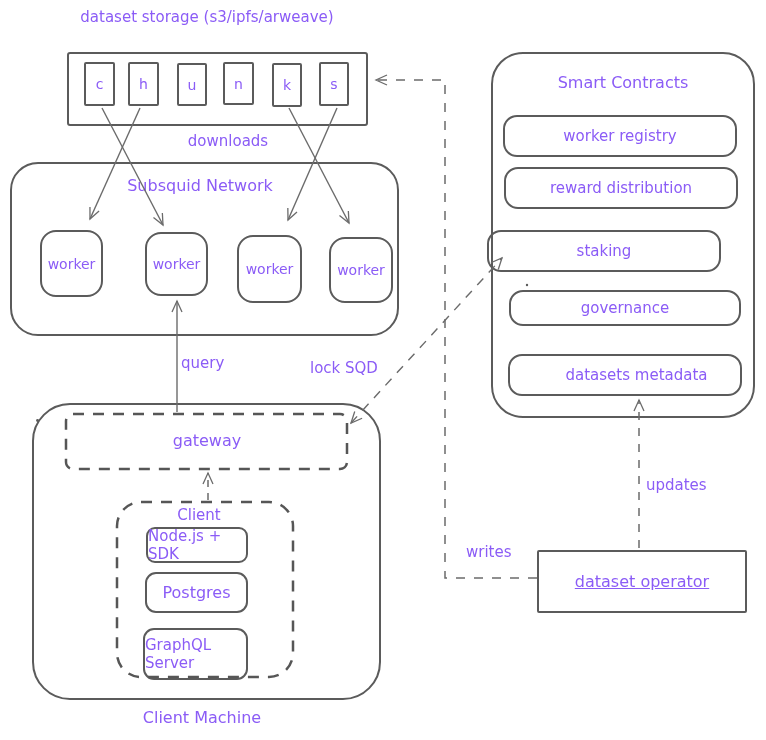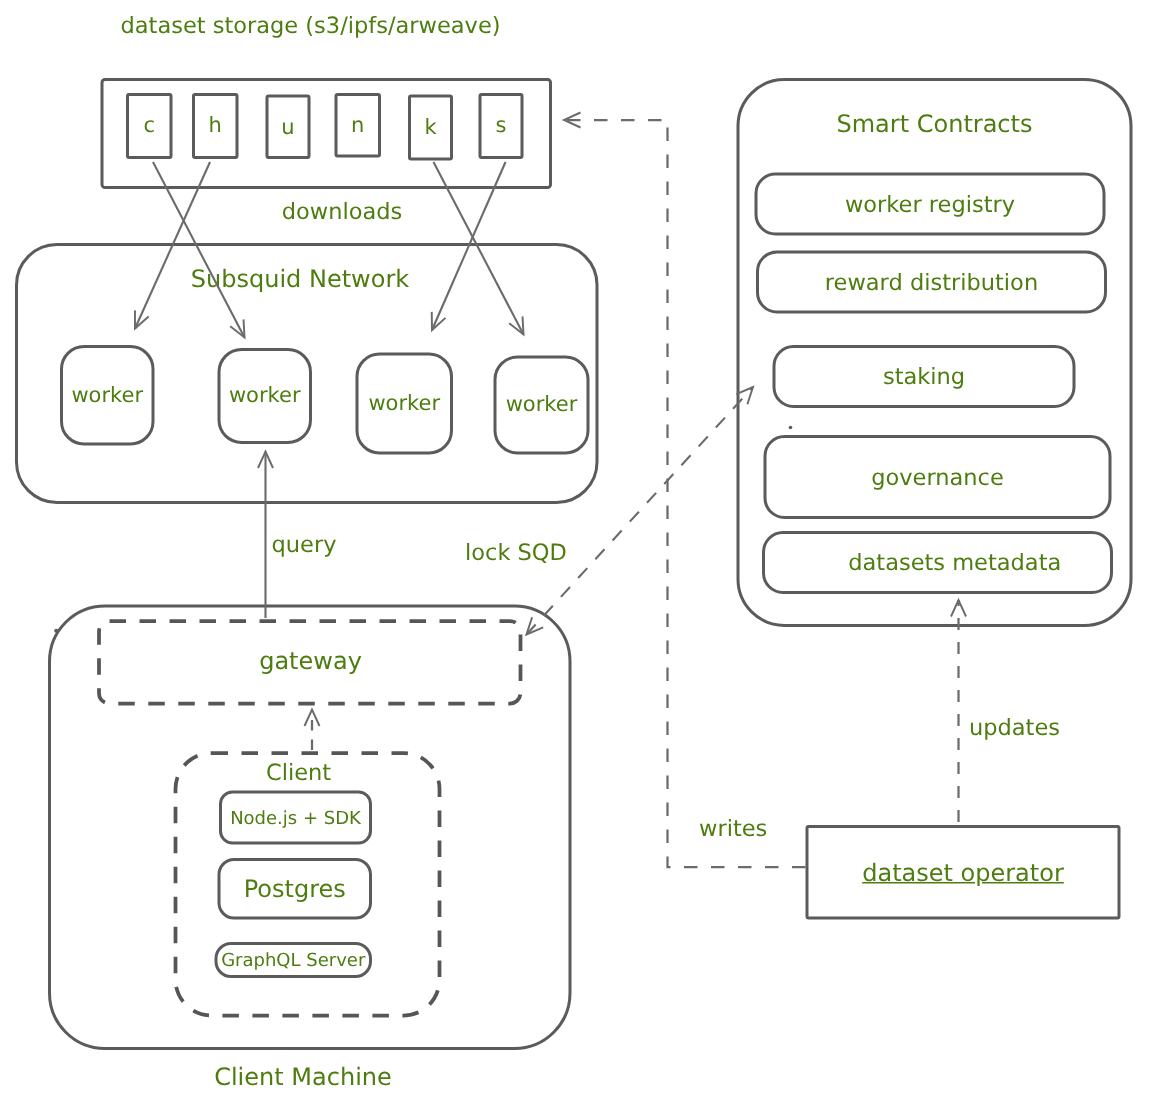--- a/index.html
+++ b/index.html
@@ -2,21 +2,21 @@
 <html><head>
 <meta charset="utf-8">
 <style>
   html, body { margin: 0; padding: 0; background: #ffffff; }
   .canvas {
     position: relative;
     width: 766px;
     height: 740px;
     background: #ffffff;
     font-family: "DejaVu Sans", sans-serif;
-    color: #4d7c0f;
+    color: #8b5cf6;
     overflow: hidden;
   }
   .box {
     position: absolute;
     box-sizing: border-box;
     border: 2px solid #5b5b5b;
     background: transparent;
     display: flex;
     align-items: center;
     justify-content: center;
@@ -27,21 +27,21 @@
     position: absolute;
     white-space: nowrap;
     z-index: 2;
     line-height: 1.1;
   }
   .ctr { display: flex; align-items: center; justify-content: center; text-align: center; }
   .f16 { font-size: 16px; }
   .f15 { font-size: 15px; }
   .f14 { font-size: 14px; }
   .f12 { font-size: 16px; }
-  .f11 { font-size: 12px; }
+  .f11 { font-size: 15px; }
   .overlay {
     position: absolute;
     left: 0; top: 0;
     width: 766px; height: 740px;
     z-index: 5;
     pointer-events: none;
   }
 </style>
 </head>
 <body>
@@ -67,34 +67,34 @@
   <div class="box thick f14" style="left:40px;  top:230px; width:63px; height:67px; border-radius:16px;">worker</div>
   <div class="box thick f14" style="left:145px; top:232px; width:63px; height:64px; border-radius:16px;">worker</div>
   <div class="box thick f14" style="left:237px; top:235px; width:65px; height:68px; border-radius:16px;">worker</div>
   <div class="box thick f14" style="left:329px; top:237px; width:64px; height:66px; border-radius:16px;">worker</div>
 
   <div class="box thick" style="left:491px; top:52px; width:264px; height:366px; border-radius:32px;"></div>
   <div class="lbl ctr f16" style="left:511px; top:74px; width:224px;">Smart Contracts</div>
 
   <div class="box thick f15" style="left:503px; top:115px; width:234px; height:42px; border-radius:14px;">worker registry</div>
   <div class="box thick f15" style="left:504px; top:167px; width:234px; height:42px; border-radius:14px;">reward distribution</div>
-  <div class="box thick f15" style="left:515px; top:230px; width:202px; height:42px; border-radius:14px;text-align:center;">staking</div>
-  <div class="box thick f15" style="left:509px; top:290px; width:232px; height:56px; border-radius:14px;">governance</div>
+  <div class="box thick f15" style="left:487px; top:230px; width:234px; height:42px; border-radius:14px;text-align:center;">staking</div>
+  <div class="box thick f15" style="left:509px; top:290px; width:232px; height:36px; border-radius:14px;">governance</div>
   <div class="box thick f15" style="left:508px; top:354px; width:234px; height:42px; border-radius:14px;padding-left:23px;">datasets metadata</div>
 
   <div class="box thick" style="left:32px; top:403px; width:349px; height:297px; border-radius:38px;"></div>
   <div class="lbl ctr f16" style="left:102px; top:709px; width:200px;">Client Machine</div>
 
   <div class="lbl ctr f16" style="left:107px; top:432px; width:200px;">gateway</div>
 
   <div class="lbl ctr f15" style="left:149px; top:507px; width:100px;">Client</div>
 
   <div class="box f11" style="left:146px; top:527px; width:102px; height:36px; border-radius:9px;">Node.js + SDK</div>
   <div class="box f12" style="left:145px; top:572px; width:103px; height:41px; border-radius:11px;">Postgres</div>
-  <div class="box f11" style="left:143px; top:628px; width:105px; height:24px; border-radius:11px;">GraphQL Server</div>
+  <div class="box f11" style="left:143px; top:628px; width:105px; height:52px; border-radius:11px;">GraphQL Server</div>
 
   <div class="box thick f16" style="left:537px; top:550px; width:210px; height:63px; border-radius:2px;text-decoration:underline;">dataset operator</div>
 
   <div class="lbl f15" style="left:181px; top:355px;">query</div>
   <div class="lbl f15" style="left:310px; top:360px;">lock SQD</div>
   <div class="lbl f15" style="left:466px; top:544px;">writes</div>
   <div class="lbl f15" style="left:646px; top:477px;">updates</div>
 
   <svg class="overlay" viewBox="0 0 766 740" xmlns="http://www.w3.org/2000/svg">
     <defs>

